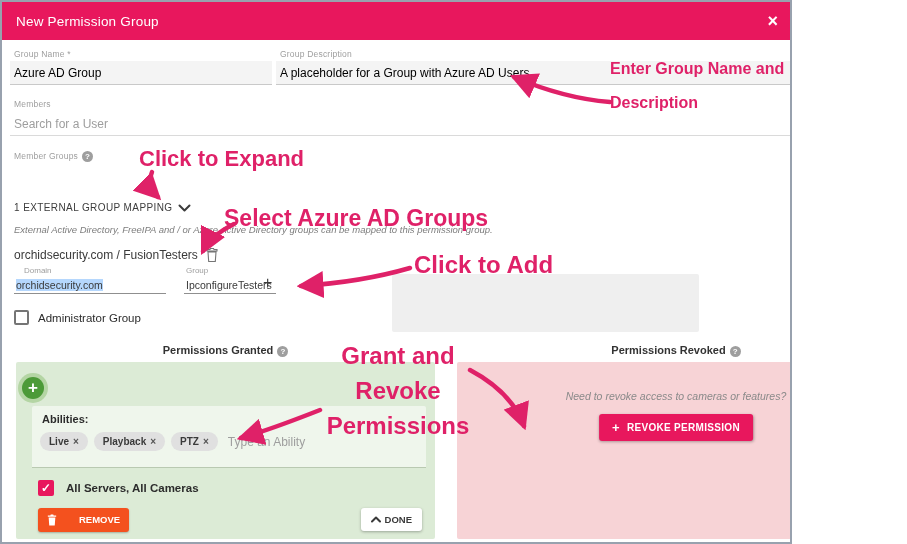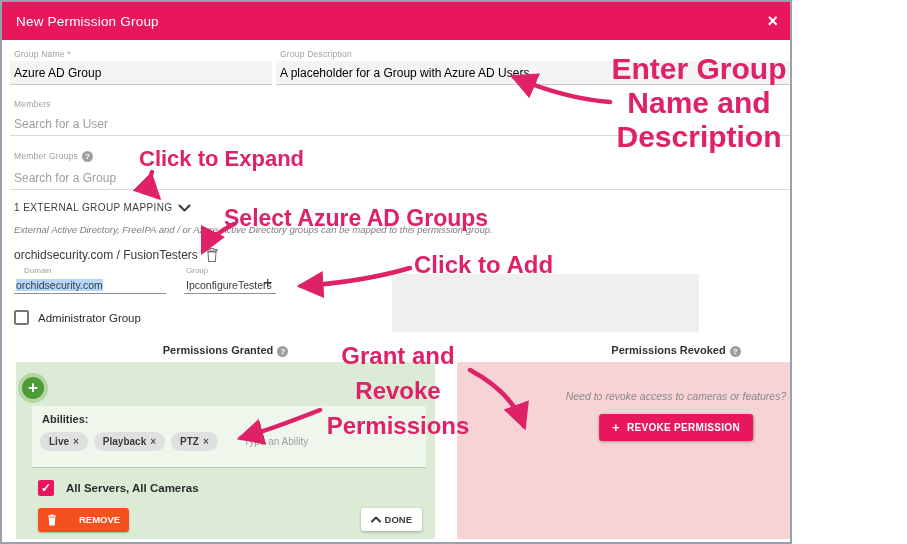--- a/index.html
+++ b/index.html
@@ -95,21 +95,21 @@
     position:absolute; left:16px; top:44px; width:394px; height:62px;
     background:rgba(255,255,255,0.55); border-bottom:1px solid #b9c9b1; border-radius:2px 2px 0 0;
   }
   .abilities-label { position:absolute; left:10px; top:7px; font-size:11px; font-weight:700; color:#2c2c2c; }
   .chips-row { position:absolute; left:8px; top:26px; display:flex; align-items:center; gap:6px; }
   .chip {
     background:#e0e0e0; border-radius:16px; padding:4px 9px; font-size:10px;
     font-weight:700; color:#3a3a3a; display:flex; align-items:center; gap:4px; cursor:default;
   }
   .chip-x { color:#555; font-weight:700; font-size:10px; cursor:pointer; }
-  .ability-placeholder { color:#9e9e9e; font-size:10px; margin-left:20px; }
+  .ability-placeholder { color:#9e9e9e; font-size:12px; margin-left:4px; }
   .checkbox-checked {
     position:absolute; left:22px; top:118px; width:16px; height:16px; border-radius:2px;
     background:#e8175d; color:#fff; font-size:12px; font-weight:700; text-align:center;
     line-height:16px; cursor:pointer;
   }
   .scope-label { position:absolute; left:50px; top:120px; font-size:11.5px; font-weight:700; color:#2c2c2c; }
   .remove-btn {
     position:absolute; left:22px; top:146px; background:#f4511e; color:#fff;
     font-size:9.5px; font-weight:700; border:none; border-radius:3px;
     padding:6px 9px; display:flex; align-items:flex-start; gap:22px; cursor:pointer;
@@ -132,21 +132,21 @@
     cursor:pointer; box-shadow:0 1px 3px rgba(0,0,0,.3); letter-spacing:.3px;
     font-family:"Liberation Sans", sans-serif;
   }
   .revoke-plus { font-size:13px; font-weight:700; line-height:10px; }
 
   
   .annotation {
     position:absolute; color:#df2168; font-weight:700; z-index:30;
     font-family:"Liberation Sans", sans-serif; pointer-events:none;
   }
-  #ann-enter { left:608px; top:50px; width:178px; text-align:center; font-size:30px; line-height:34px; }
+  #ann-enter { left:608px; top:50px; width:178px; text-align:left; font-size:16px; line-height:34px; }
   #ann-expand { left:137px; top:144px; font-size:22px; }
   #ann-select { left:222px; top:203px; font-size:23px; }
   #ann-add { left:412px; top:249px; font-size:24px; }
   #ann-grant { left:310px; top:336px; width:172px; text-align:center; font-size:24px; line-height:35px; }
   .arrows-overlay {
     position:absolute; left:0; top:0; width:907px; height:544px;
     pointer-events:none; z-index:29;
   }
   .ico-svg { display:inline-block; vertical-align:middle; }
 </style>
@@ -162,21 +162,20 @@
 
   <span class="fld-label" style="left:12px; top:47px;">Group Name *</span>
   <input class="filled-input" style="left: 8px; top: 59px; width: 262px;" value="Azure AD Group">
   <span class="fld-label" style="left:278px; top:47px;">Group Description</span>
   <input class="filled-input" style="left: 274px; top: 59px; width: 624px;" value="A placeholder for a Group with Azure AD Users">
 
   <span class="fld-label" style="left:12px; top:97px;">Members</span>
   <input class="line-input" style="left: 8px; top: 110px; width: 890px;" placeholder="Search for a User">
 
   <span class="fld-label" style="left:12px; top:149px;"><span>Member Groups</span><span class="help-dot">?</span></span>
-  <input class="line-input" style="left: 8px; top: 164px; width: 890px;" placeholder="Search for a Group">
 
   <div class="mapping-header">
     <span>1 EXTERNAL GROUP MAPPING</span>
     <svg class="ico-svg" width="13" height="8" viewBox="0 0 13 8">
         <polyline points="1.5,1.5 6.5,6.5 11.5,1.5" fill="none" stroke="#3c3c3c" stroke-width="2" stroke-linecap="round" stroke-linejoin="round"></polyline>
       </svg>
   </div>
   <div class="mapping-desc">External Active Directory, FreeIPA and / or Azure Active Directory groups can be mapped to this permission group.</div>
 
   <div class="mapping-entry">

